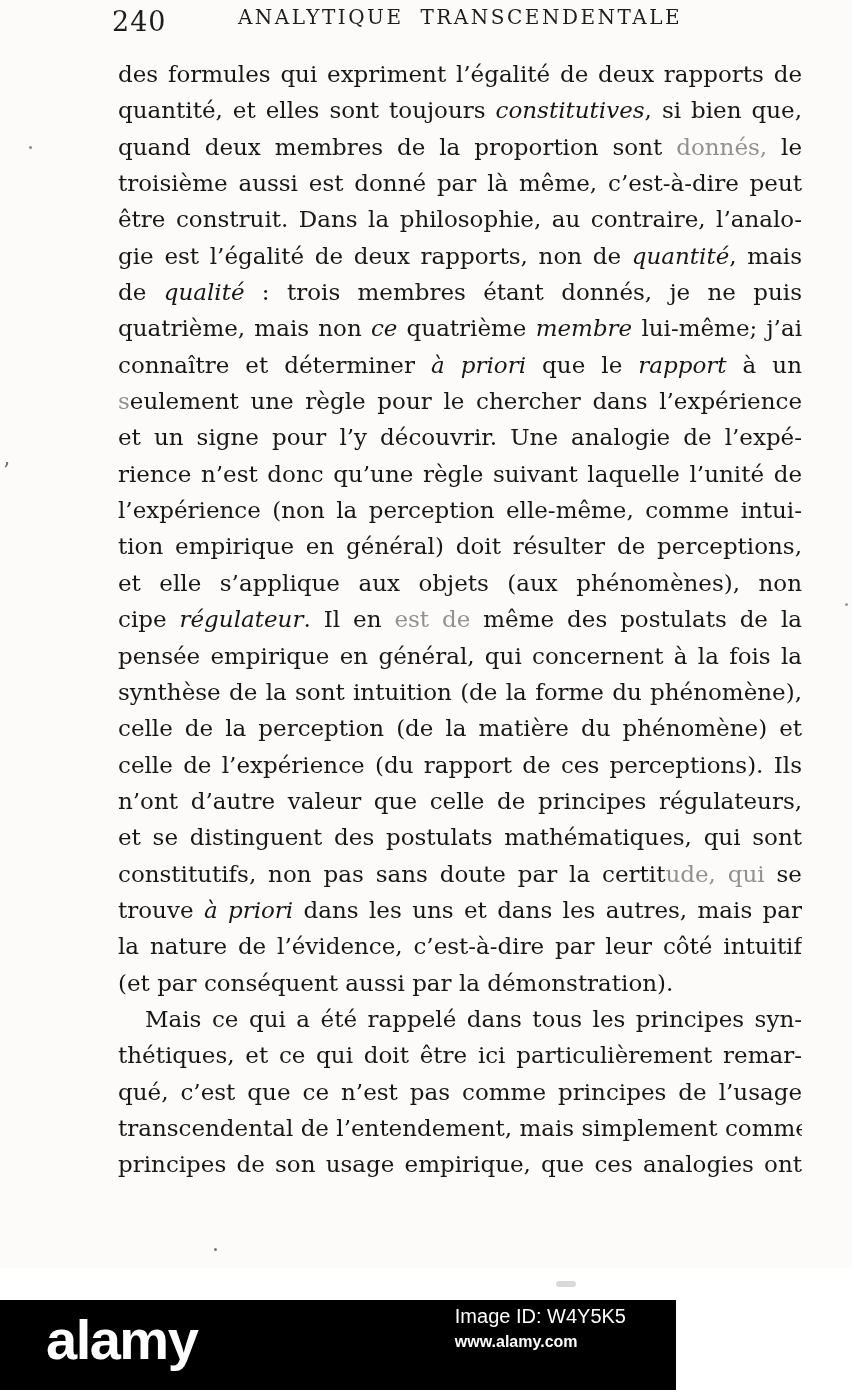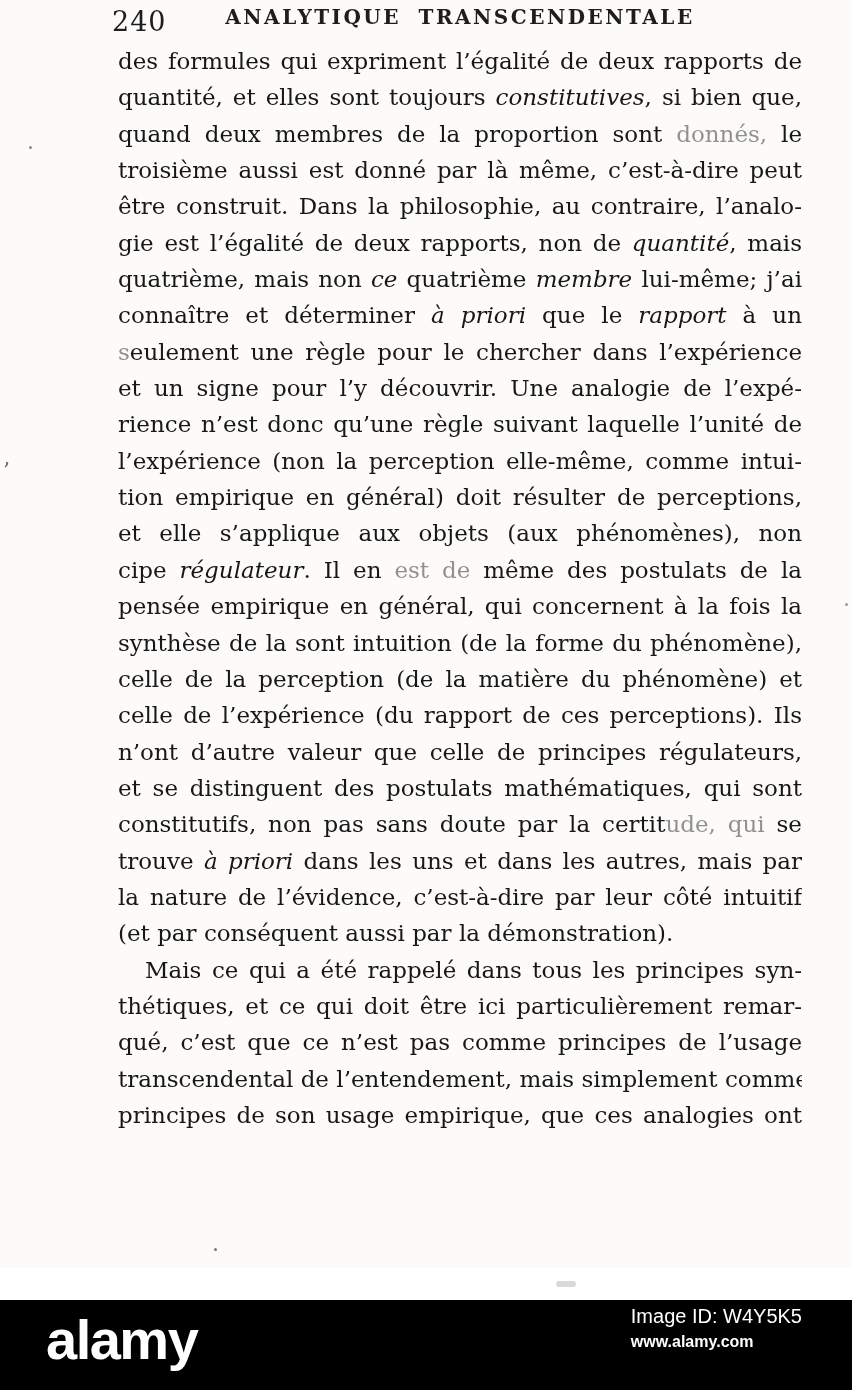--- a/index.html
+++ b/index.html
@@ -14,45 +14,45 @@
   }
   .header {
     position:absolute; left:118px; top:5px; width:684px;
     text-align:center; color:#1d1d1d;
   }
   .pagenum {
     position:absolute; left:-6px; top:1px;
     font-size:27px; letter-spacing:1px;
   }
   .runtitle {
-    font-size:20px; font-weight:bold; letter-spacing:2.5px;
+    font-size:20px; font-weight:normal; letter-spacing:2.5px;
     word-spacing:8px;
   }
   .textblock {
-    position:absolute; left:118px; top:43px; width:684px;
+    position:absolute; left:118px; top:56px; width:684px;
     color:#171717; font-size:23px;
   }
   .line {
     height:36.35px; line-height:36.35px;
     text-align:justify; text-align-last:justify;
     -moz-text-align-last:justify;
     overflow:hidden; white-space:nowrap;
   }
   .line.noj { text-align-last:left; -moz-text-align-last:left; }
   .line.indent { text-indent:27px; }
   .it { font-style:italic; }
   .faded { color:#919191; }
   .uline {
     text-decoration:underline;
     text-decoration-color:#adadad;
     text-decoration-thickness:1px;
     text-underline-offset:4px;
   }
   .footer {
-    position:absolute; left:0; top:1300px; width:852px; height:90px;
+    position:absolute; left:0; top:1300px; width:676px; height:90px;
     background:#000000; color:#ffffff;
     font-family:"Liberation Sans","DejaVu Sans",sans-serif;
   }
   .logo {
     position:absolute; left:46px; top:12px;
     font-size:56px; font-weight:bold; letter-spacing:-1.5px;
     line-height:1;
   }
   .wm-right {
     position:absolute; right:50px; top:3px; text-align:left;
@@ -80,20 +80,21 @@
     <span class="pagenum">240</span>
     <span class="runtitle">ANALYTIQUE TRANSCENDENTALE</span>
   </div>
   <div class="textblock">
       <div class="line"><span>des formules qui expriment l’égalité de deux rapports de</span></div>
       <div class="line"><span>quantité, et elles sont toujours </span><span class="it">constitutives</span><span>, si bien que,</span></div>
       <div class="line"><span>quand deux membres de la proportion sont </span><span class="faded">donnés,</span><span> le</span></div>
       <div class="line"><span>troisième aussi est donné par là même, c’est-à-dire peut</span></div>
       <div class="line"><span>être construit. Dans la philosophie, au contraire, l’analo-</span></div>
       <div class="line"><span>gie est l’égalité de deux rapports, non de </span><span class="it">quantité</span><span>, mais</span></div>
+      <div class="line"><span>de </span><span class="it">qualité</span><span> : trois membres étant donnés, je ne puis</span></div>
       <div class="line"><span>quatrième, mais non </span><span class="it">ce</span><span> quatrième </span><span class="it">membre</span><span> lui-même; j’ai</span></div>
       <div class="line"><span>connaître et déterminer </span><span class="it">à priori</span><span> que le </span><span class="it">rapport</span><span> à un</span></div>
       <div class="line"><span class="faded">s</span><span>eulement une règle pour le chercher dans l’expérience</span></div>
       <div class="line"><span>et un signe pour l’y découvrir. Une analogie de l’expé-</span></div>
       <div class="line"><span>rience n’est donc qu’une règle suivant laquelle l’unité de</span></div>
       <div class="line"><span>l’expérience (non la perception elle-même, comme intui-</span></div>
       <div class="line"><span>tion empirique en général) doit résulter de perceptions,</span></div>
       <div class="line"><span>et elle s’applique aux objets (aux phénomènes), non</span></div>
       <div class="line"><span>cipe </span><span class="it">régulateur</span><span>. Il en </span><span class="faded">est de</span><span> même des postulats de la</span></div>
       <div class="line"><span>pensée empirique en général, qui concernent à la fois la</span></div>

